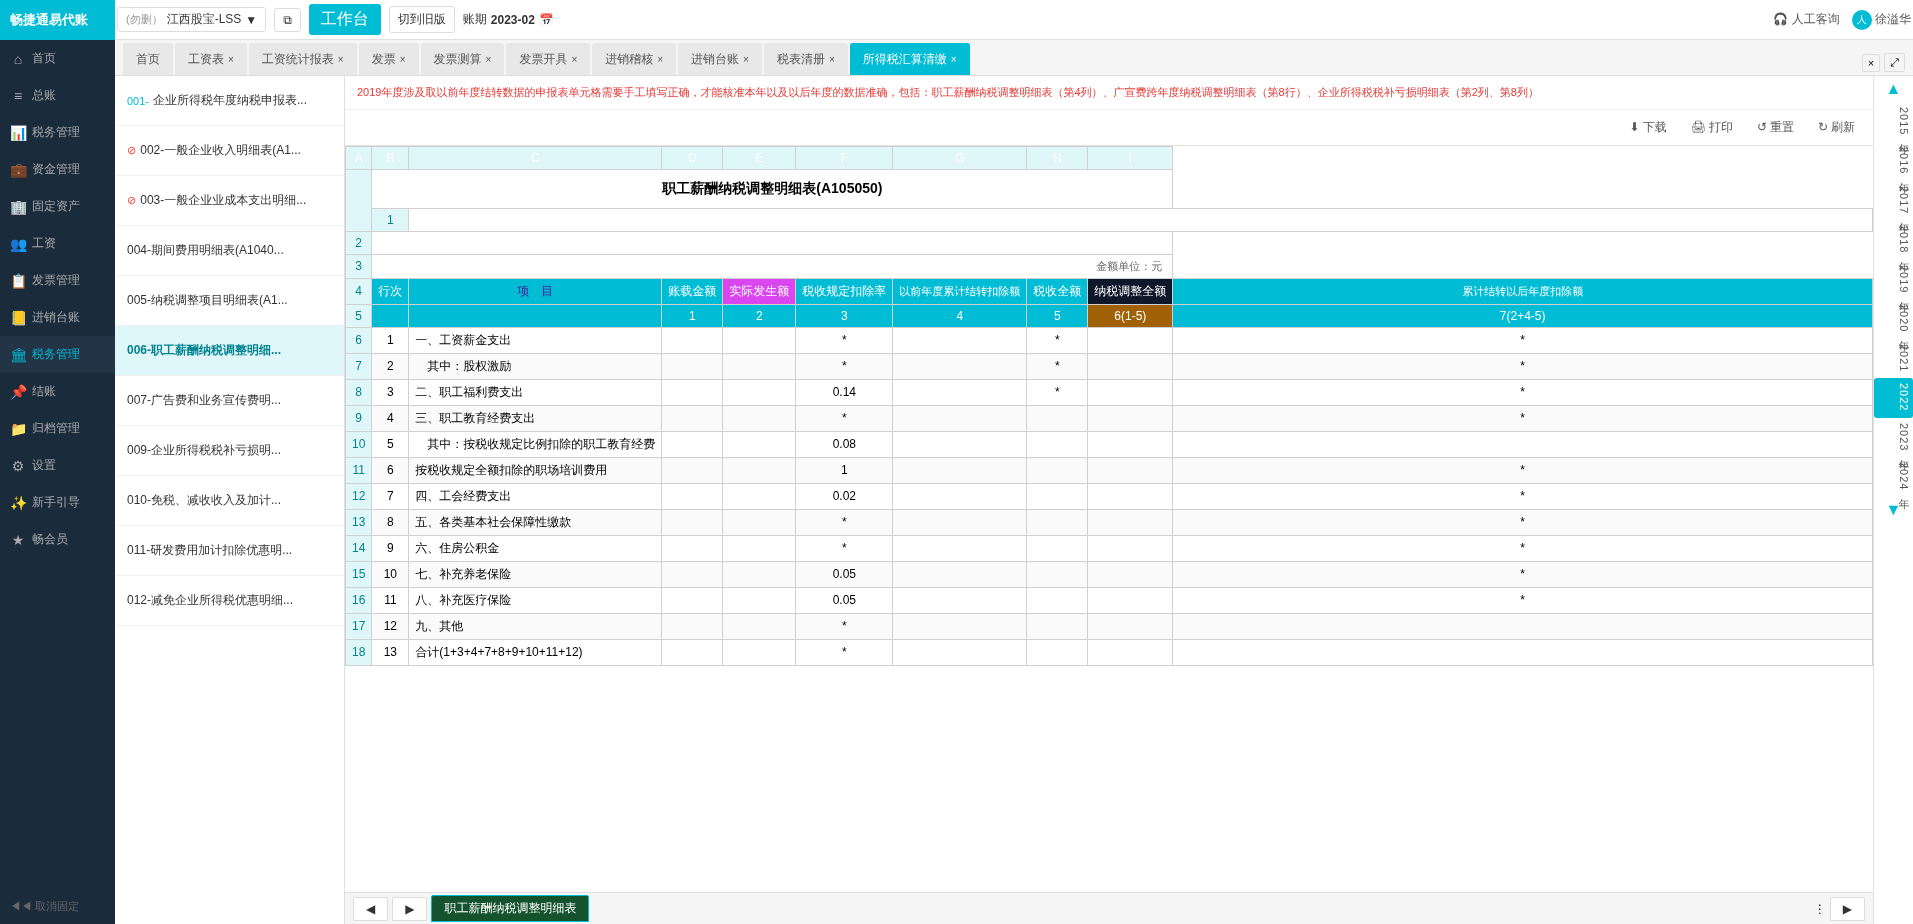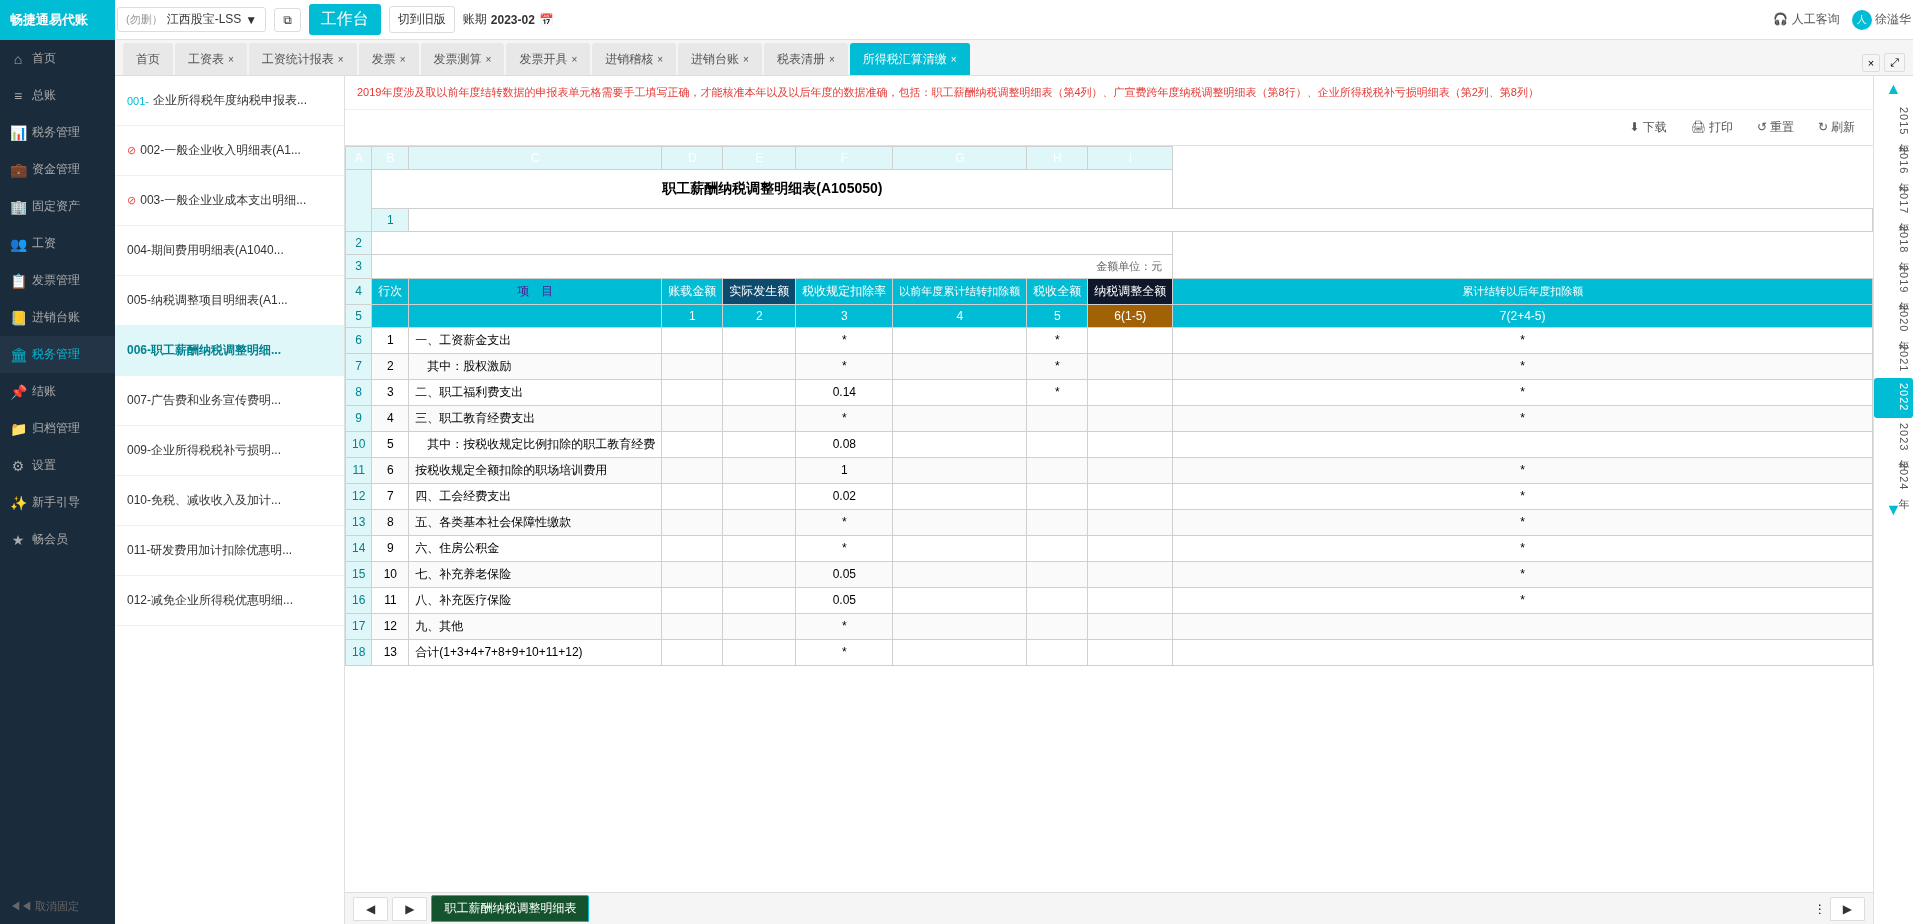--- a/index.html
+++ b/index.html
@@ -538,21 +538,21 @@
             <tr>
               <td class="row-label">3</td>
               <td colspan="8" style="background:#fff; text-align:right; font-size:11px; color:#666; padding-right:10px;">金额单位：元</td>
             </tr>
 
             <tr>
               <td class="row-label">4</td>
               <td style="background:#00bcd4;color:#fff;text-align:center;">行次</td>
               <td style="background:#00bcd4;color:#4c1d95;text-align:center;">项　目</td>
               <td style="background:#00bcd4;color:#fff;text-align:center;">账载金额</td>
-              <td style="background:#0c4a6e;color:#fff;text-align:center;">实际发生额</td>
+              <td style="background:#d946ef;color:#fff;text-align:center;">实际发生额</td>
               <td style="background:#00bcd4;color:#fff;text-align:center;">税收规定扣除率</td>
               <td style="background:#00bcd4;color:#fff;text-align:center;font-size:11px;">以前年度累计结转扣除额</td>
               <td style="background:#00bcd4;color:#fff;text-align:left;">税收全额</td>
               <td style="background:#0f172a;color:#fff;text-align:left;">纳税调整全额</td>
               <td style="background:#00bcd4;color:#fff;text-align:center;font-size:11px;">累计结转以后年度扣除额</td>
             </tr>
 
             <tr>
               <td class="row-label">5</td>
               <td style="background:#00bcd4;color:#fff;"></td>

